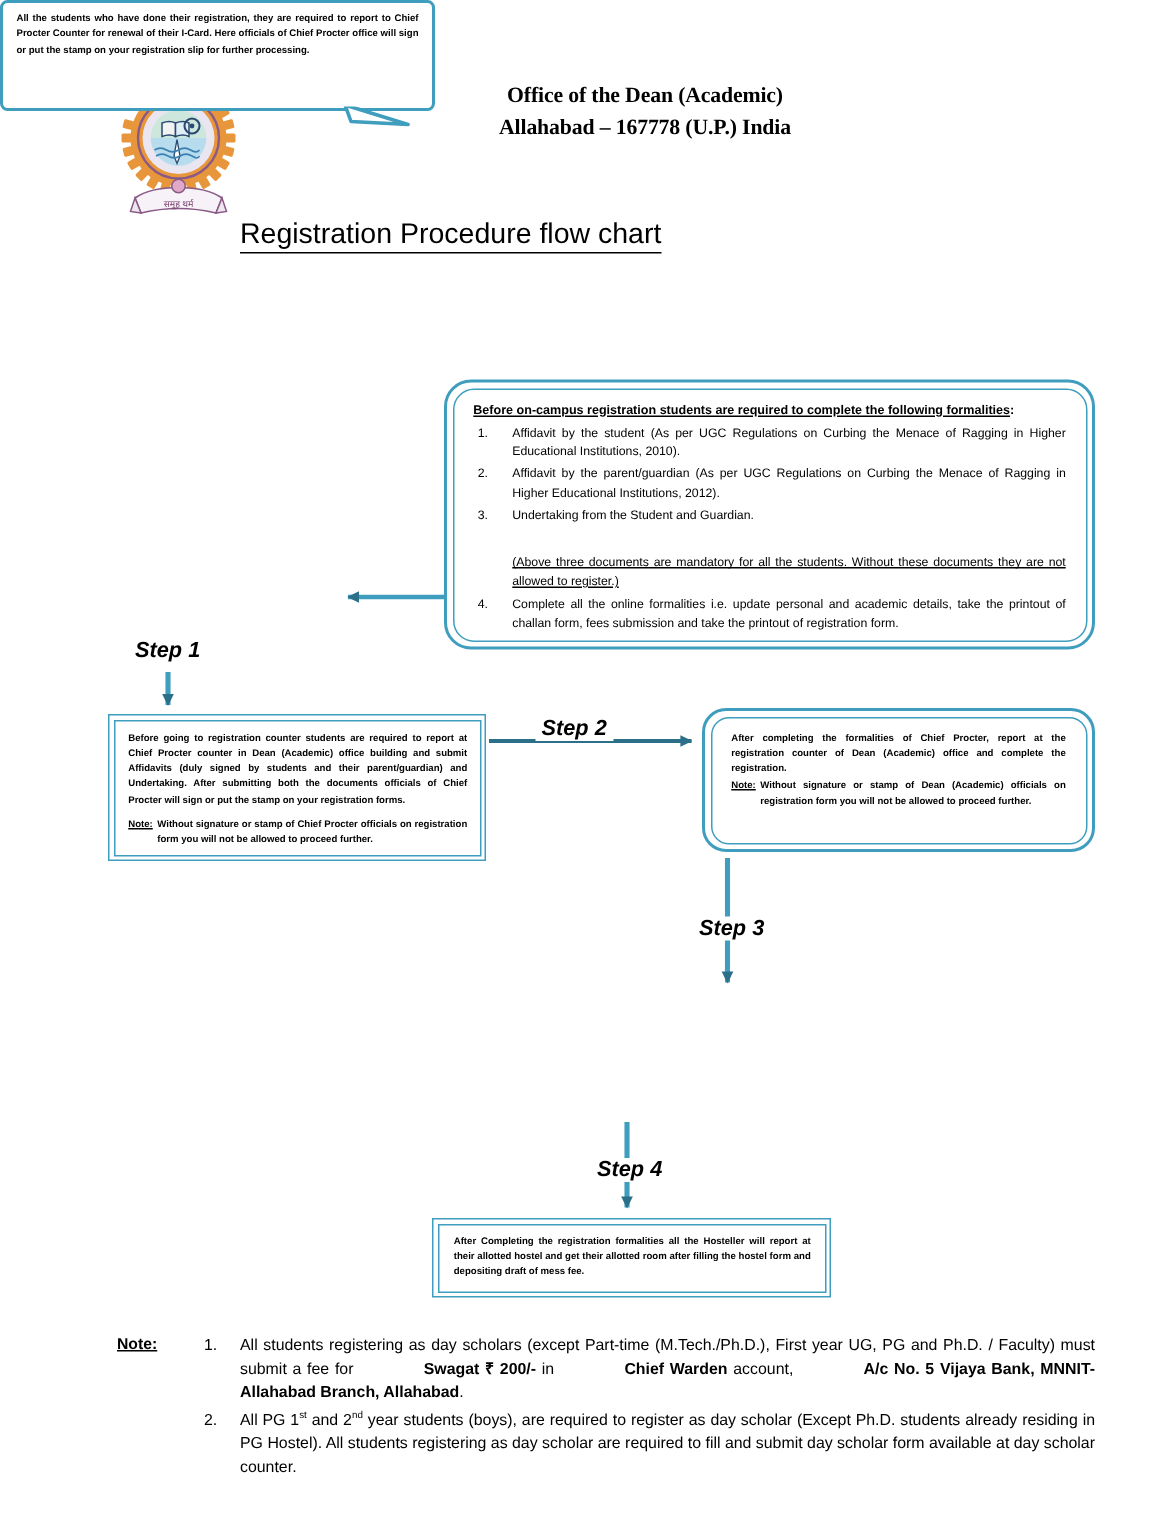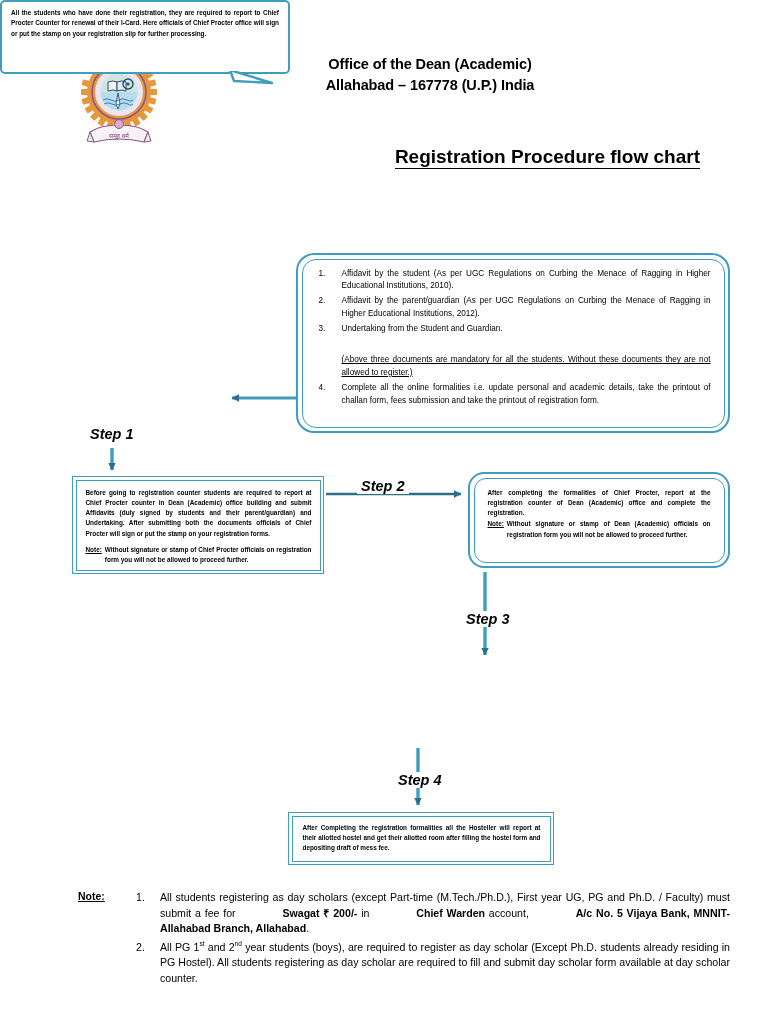--- a/index.html
+++ b/index.html
@@ -27,36 +27,37 @@
     left: 78px; top: 6px;
     width: 82px; height: 96px;
   }
   .logo svg { display: block; }
 
   .header-lines {
     position: absolute;
     left: 160px; top: 8px;
     width: 540px;
     text-align: center;
+    font-family: Liberation Serif, serif;
   }
   .hl {
     font-weight: bold;
     font-size: 14.5px;
     line-height: 21px;
     letter-spacing: -0.1px;
     white-space: nowrap;
   }
   .hl.l2 { font-size: 14.5px; }
 
   .doc-title {
     position: absolute;
     left: 160px; top: 100px;
     width: 540px;
-    text-align: right;
-    font-weight: bold;
+    text-align: left;
+    font-weight: normal;
     font-size: 19px;
   }
   .doc-title span {
     border-bottom: 1.6px solid #000;
     padding-bottom: 1px;
   }
 
   
   .flow {
     position: absolute;
@@ -337,20 +338,21 @@
 
     <path d="M326,494 L461,494" stroke="#2b6f89" stroke-width="2.6" fill="none" marker-end="url(#ah)"></path>
 
     <path d="M485,572 L485,655" stroke="#3f9dbd" stroke-width="3.4" fill="none" marker-end="url(#ah)"></path>
 
     <path d="M418,748 L418,805" stroke="#3f9dbd" stroke-width="3.4" fill="none" marker-end="url(#ah)"></path>
   </svg>
 
   <div class="box box-a">
     <div class="inner">
+      <div class="box-a-head"><u>Before on-campus registration students are required to complete the following formalities</u><span>:</span></div>
       <ul class="olist">
         <li>
           <span class="num">1.</span>
           <span class="txt">Affidavit by the student (As per UGC Regulations on Curbing the Menace of Ragging in Higher Educational Institutions, 2010).</span>
         </li>
         <li>
           <span class="num">2.</span>
           <span class="txt">Affidavit by the parent/guardian (As per UGC Regulations on Curbing the Menace of Ragging in Higher Educational Institutions, 2012).</span>
         </li>
         <li>

